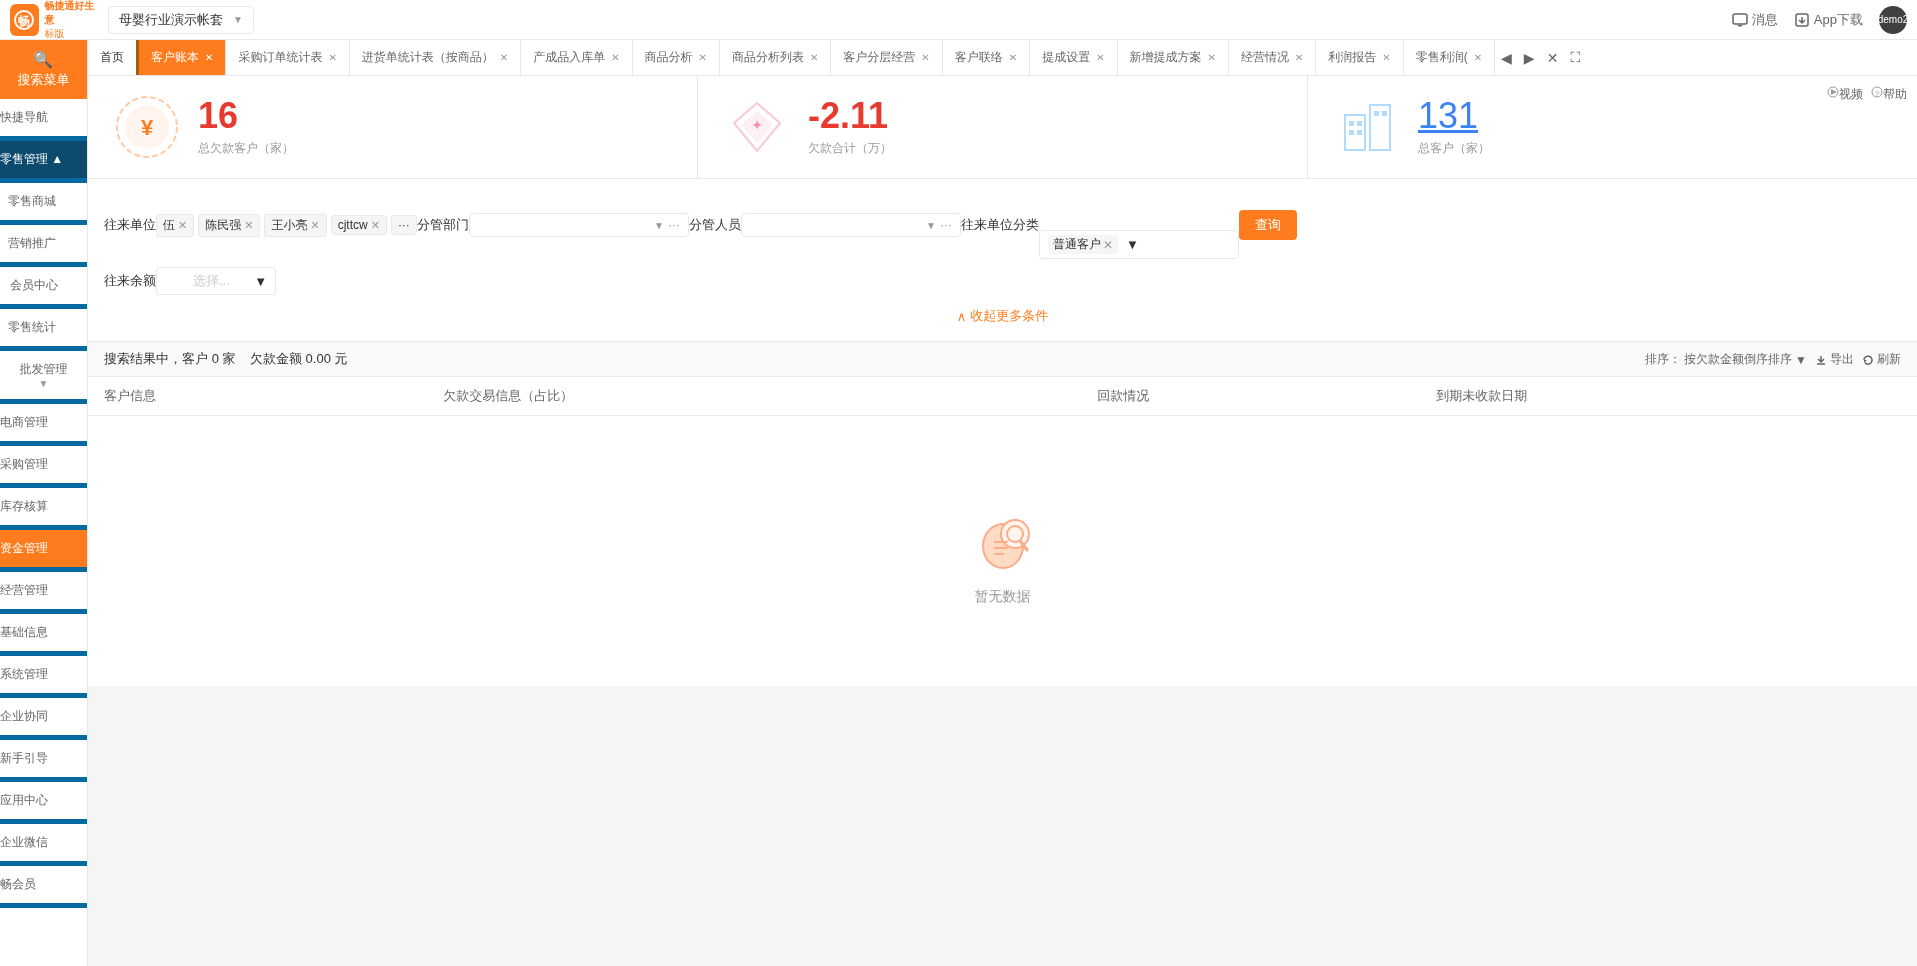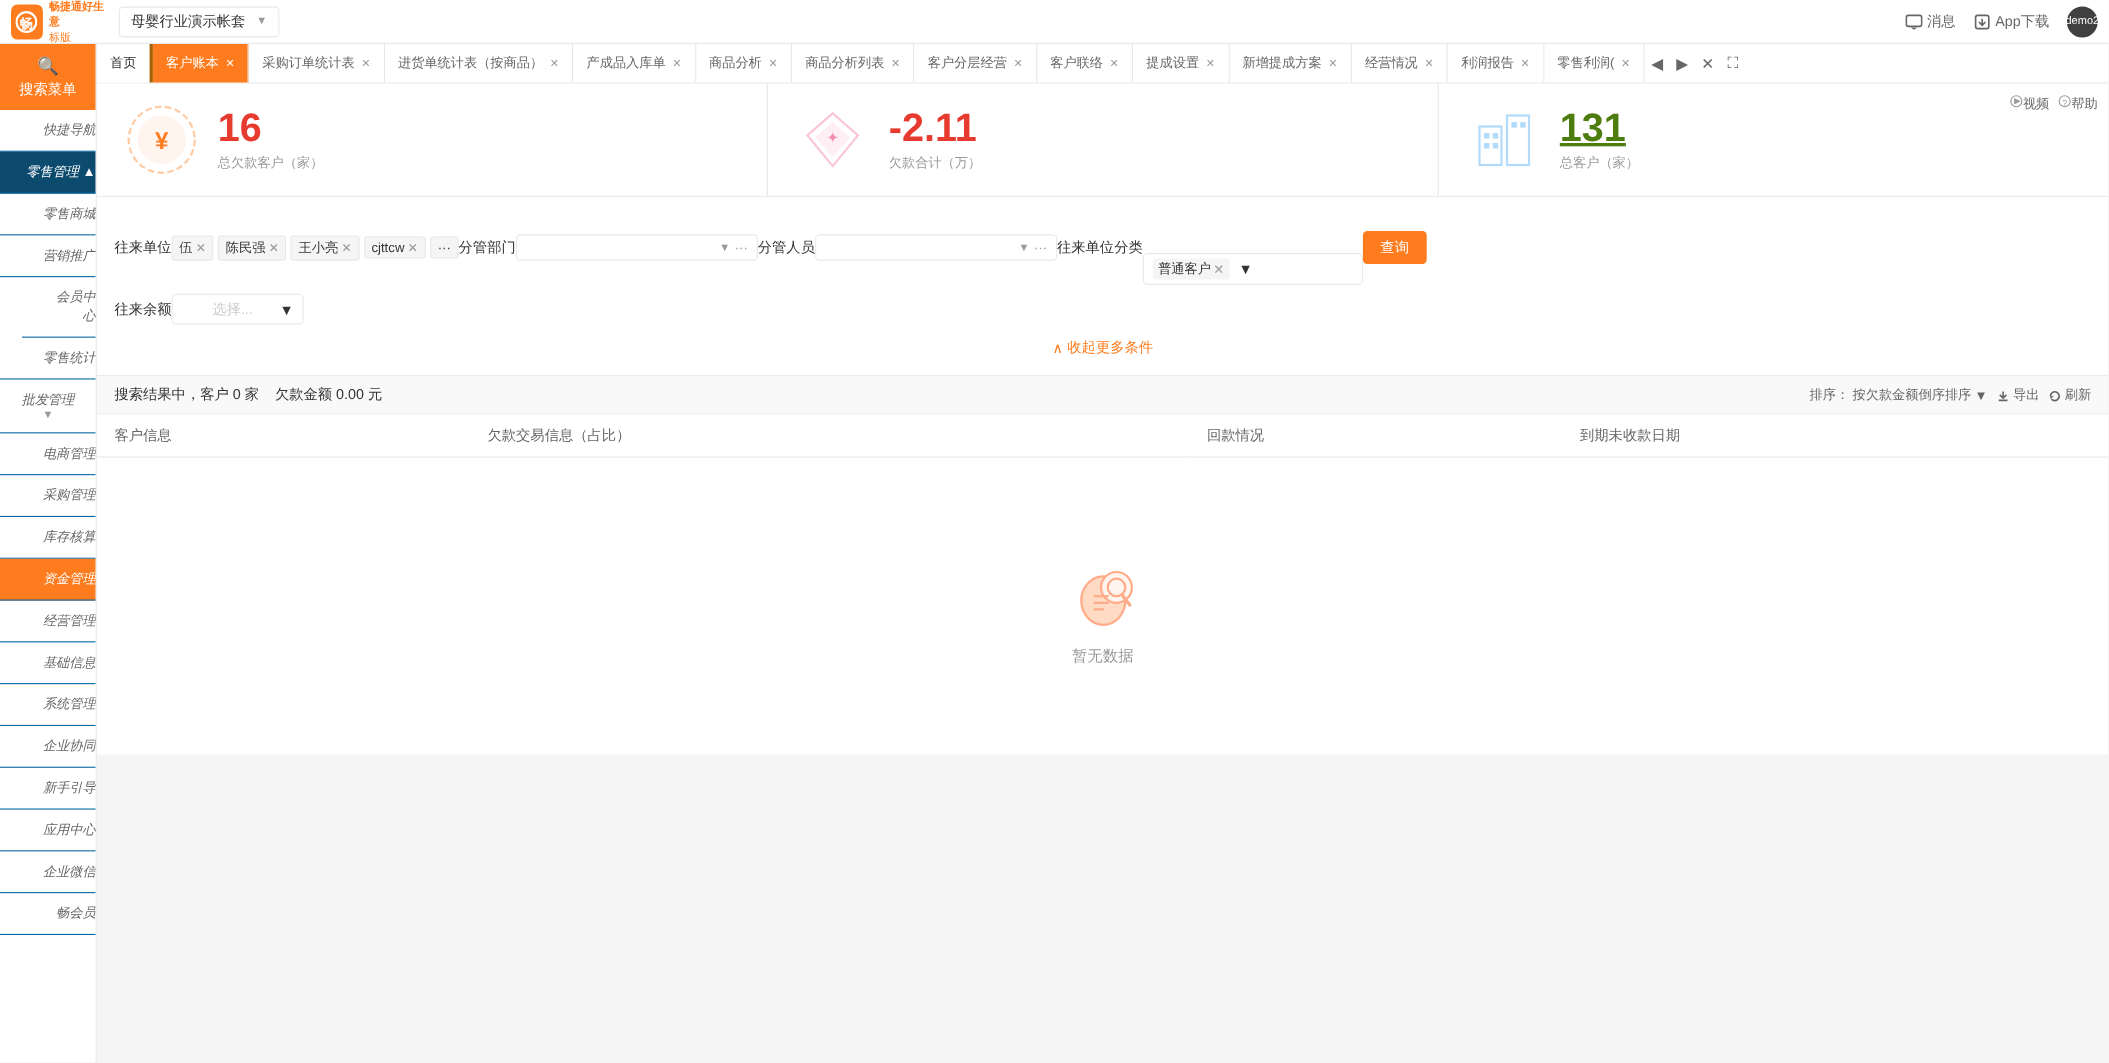--- a/index.html
+++ b/index.html
@@ -17,41 +17,41 @@
     
     .logo-area { display: flex; align-items: center; gap: 6px; width: 88px; flex-shrink: 0; }
     .logo-icon { width: 32px; height: 32px; background: #ff7c1e; border-radius: 6px; display: flex; align-items: center; justify-content: center; color: white; font-size: 16px; }
     .enterprise-selector { display: flex; align-items: center; gap: 4px; padding: 4px 10px; border: 1px solid #e8e8e8; border-radius: 4px; cursor: pointer; font-size: 13px; color: #333; min-width: 140px; }
     .top-actions { margin-left: auto; display: flex; align-items: center; gap: 16px; }
     .top-action-btn { display: flex; align-items: center; gap: 4px; font-size: 13px; color: #666; cursor: pointer; }
     .avatar { width: 28px; height: 28px; border-radius: 50%; background: #404040; display: flex; align-items: center; justify-content: center; color: white; font-size: 12px; }
 
     
     .sidebar-search { background: #ff7c1e; color: white; text-align: center; padding: 10px 0; font-size: 13px; cursor: pointer; }
-    .sidebar-nav-item { padding: 10px 0; text-align: right; font-size: 12px; color: #666; cursor: pointer; border-bottom: 1px solid #0369a1; font-style: italic; }
+    .sidebar-nav-item { padding: 10px 0; text-align: left; font-size: 12px; color: #666; cursor: pointer; border-bottom: 5px solid #0369a1; }
     .sidebar-nav-item.active { background: #0c4a6e; color: white; }
 
     
     .tab-item { display: flex; align-items: center; gap: 4px; padding: 0 12px; height: 36px; font-size: 12px; color: #666; cursor: pointer; white-space: nowrap; border-right: 1px solid #e8e8e8; flex-shrink: 0; }
     .tab-item.active { color: #fff; background: #ff7c1e; }
     .tab-item .close-btn { font-size: 10px; color: #999; margin-left: 2px; }
     .tab-item.active .close-btn { color: #fff; }
     .tab-scroll-btn { padding: 0 6px; cursor: pointer; color: #666; font-size: 14px; height: 36px; display: flex; align-items: center; }
     .tab-home { background: #fff; color: #333; border-right: 3px solid #a16207; }
 
     
     .stats-bar { display: flex; background: #fff; border-bottom: 1px solid #e8e8e8; padding: 0; }
     .stat-card { flex: 1; padding: 16px 24px; display: flex; align-items: center; gap: 16px; border-right: 1px solid #e8e8e8; position: relative; }
     .stat-card:last-child { border-right: none; }
     .stat-icon { width: 70px; height: 70px; display: flex; align-items: center; justify-content: center; flex-shrink: 0; }
     .stat-info { display: flex; flex-direction: column; }
     .stat-value { font-size: 36px; font-weight: bold; line-height: 1; }
     .stat-value.red { color: #e63b2e; }
     .stat-value.negative-red { color: #e63b2e; }
-    .stat-value.black-bold { color: #4d7c0f; font-weight: 700; text-decoration: underline; }
+    .stat-value.black-bold { color: #3b82f6; font-weight: 400; text-decoration: underline; }
     .stat-label { font-size: 12px; color: #999; margin-top: 6px; }
     .stat-card-actions { position: absolute; top: 10px; right: 10px; display: flex; gap: 8px; font-size: 12px; color: #666; }
     .stat-card-actions span { cursor: pointer; display: flex; align-items: flex-start; gap: 0; }
 
     
     .filter-area { background: #fff; padding: 12px 16px; border-bottom: 1px solid #e8e8e8; }
     .filter-row { display: flex; align-items: center; flex-wrap: nowrap; margin-bottom: 8px; }
     .filter-row:last-child { margin-bottom: 0; }
     .filter-label { font-size: 13px; color: #333; white-space: nowrap; flex-shrink: 0; }
     .filter-tags { display: flex; align-items: center; gap: 4px; flex-wrap: wrap; }
@@ -142,21 +142,21 @@
       <div class="sidebar-nav-item active">
         <span>零售管理</span>
         <span class="sub-arrow">▲</span>
       </div>
       <div class="sidebar-nav-item" style="padding-left:8px;font-size:12px;">
         <span>零售商城</span>
       </div>
       <div class="sidebar-nav-item" style="padding-left:8px;font-size:12px;">
         <span>营销推广</span>
       </div>
-      <div class="sidebar-nav-item" style="padding-left:20px;font-size:12px;margin-left:20px;">
+      <div class="sidebar-nav-item" style="padding-left:10px;font-size:12px;">
         <span>会员中心</span>
       </div>
       <div class="sidebar-nav-item" style="padding-left:8px;font-size:12px;">
         <span>零售统计</span>
       </div>
       <div class="sidebar-nav-item" style="display:flex;flex-direction:column;align-items:center;">
         <span>批发管理</span>
         <span style="font-size:10px;color:#999;">▼</span>
       </div>
       <div class="sidebar-nav-item">

